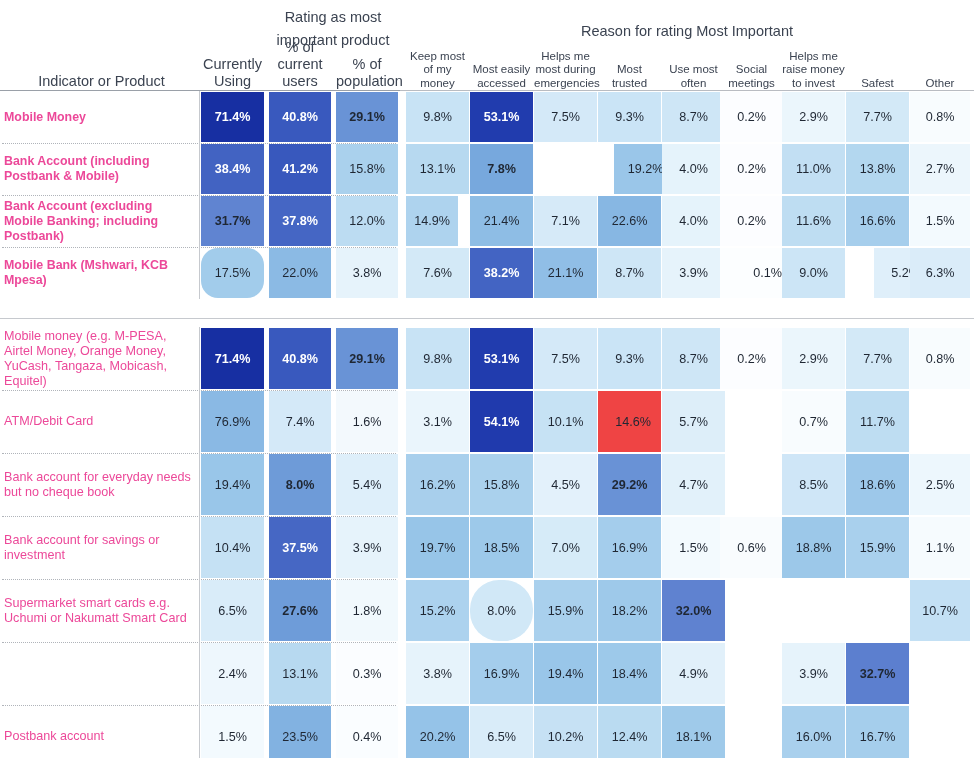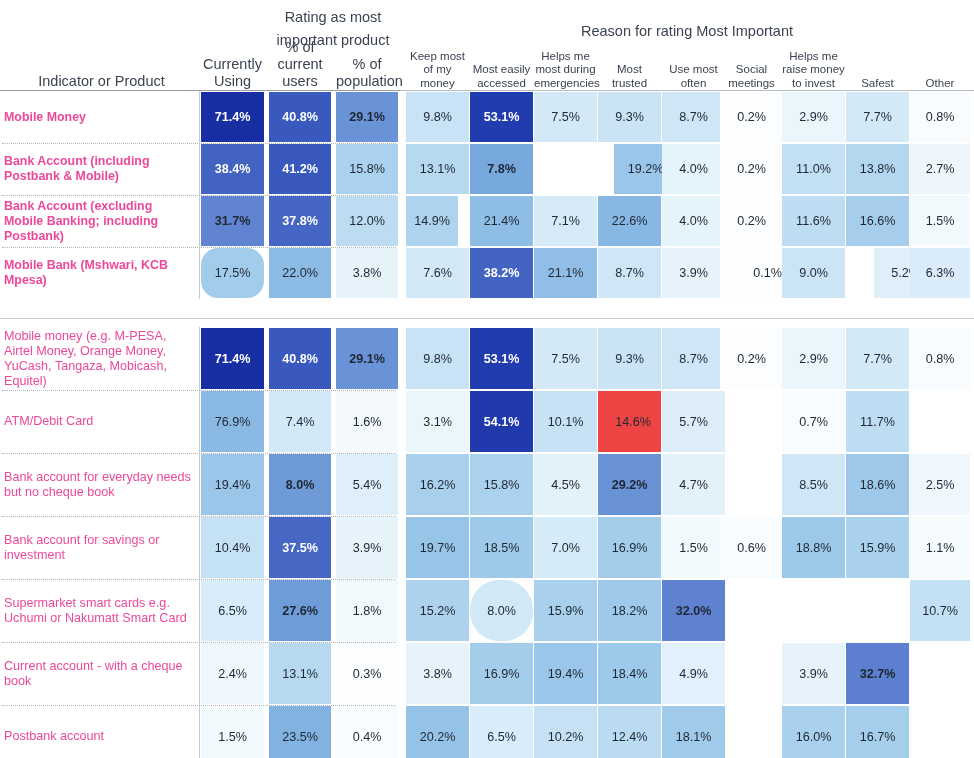--- a/index.html
+++ b/index.html
@@ -314,21 +314,20 @@
           <div class="cell" style="left: 534px; width: 63px; background: rgb(169, 208, 237);">15.9%</div>
           <div class="cell" style="left: 598px; width: 63px; background: rgb(158, 201, 234);">18.2%</div>
           <div class="cell semibold" style="left: 662px; width: 63px; background: rgb(95, 130, 208);">32.0%</div>
           <div class="cell empty" style="left: 720px; width: 63px;"></div>
           <div class="cell empty" style="left: 782px; width: 63px;"></div>
           <div class="cell empty" style="left: 846px; width: 63px;"></div>
           <div class="cell" style="left: 910px; width: 60px; background: rgb(195, 224, 244);">10.7%</div>
         </div>
         <div class="row" style="height: 63px;">
           <div class="row-sep"></div>
-          <div class="rowlabel">Current account - with a cheque book</div>
           <div class="label-edge"></div>
           <div class="cell" style="left: 201px; width: 63px; background: rgb(238, 247, 253);">2.4%</div>
           <div class="cell" style="left: 269px; width: 62px; background: rgb(183, 217, 240);">13.1%</div>
           <div class="cell" style="left: 336px; width: 62px; background: rgb(251, 253, 255);">0.3%</div>
           <div class="cell" style="left: 406px; width: 63px; background: rgb(230, 243, 251);">3.8%</div>
           <div class="cell" style="left: 470px; width: 63px; background: rgb(164, 205, 236);">16.9%</div>
           <div class="cell" style="left: 534px; width: 63px; background: rgb(153, 198, 233);">19.4%</div>
           <div class="cell" style="left: 598px; width: 63px; background: rgb(157, 201, 234);">18.4%</div>
           <div class="cell" style="left: 662px; width: 63px; background: rgb(225, 240, 250);">4.9%</div>
           <div class="cell empty" style="left: 720px; width: 63px;"></div>

